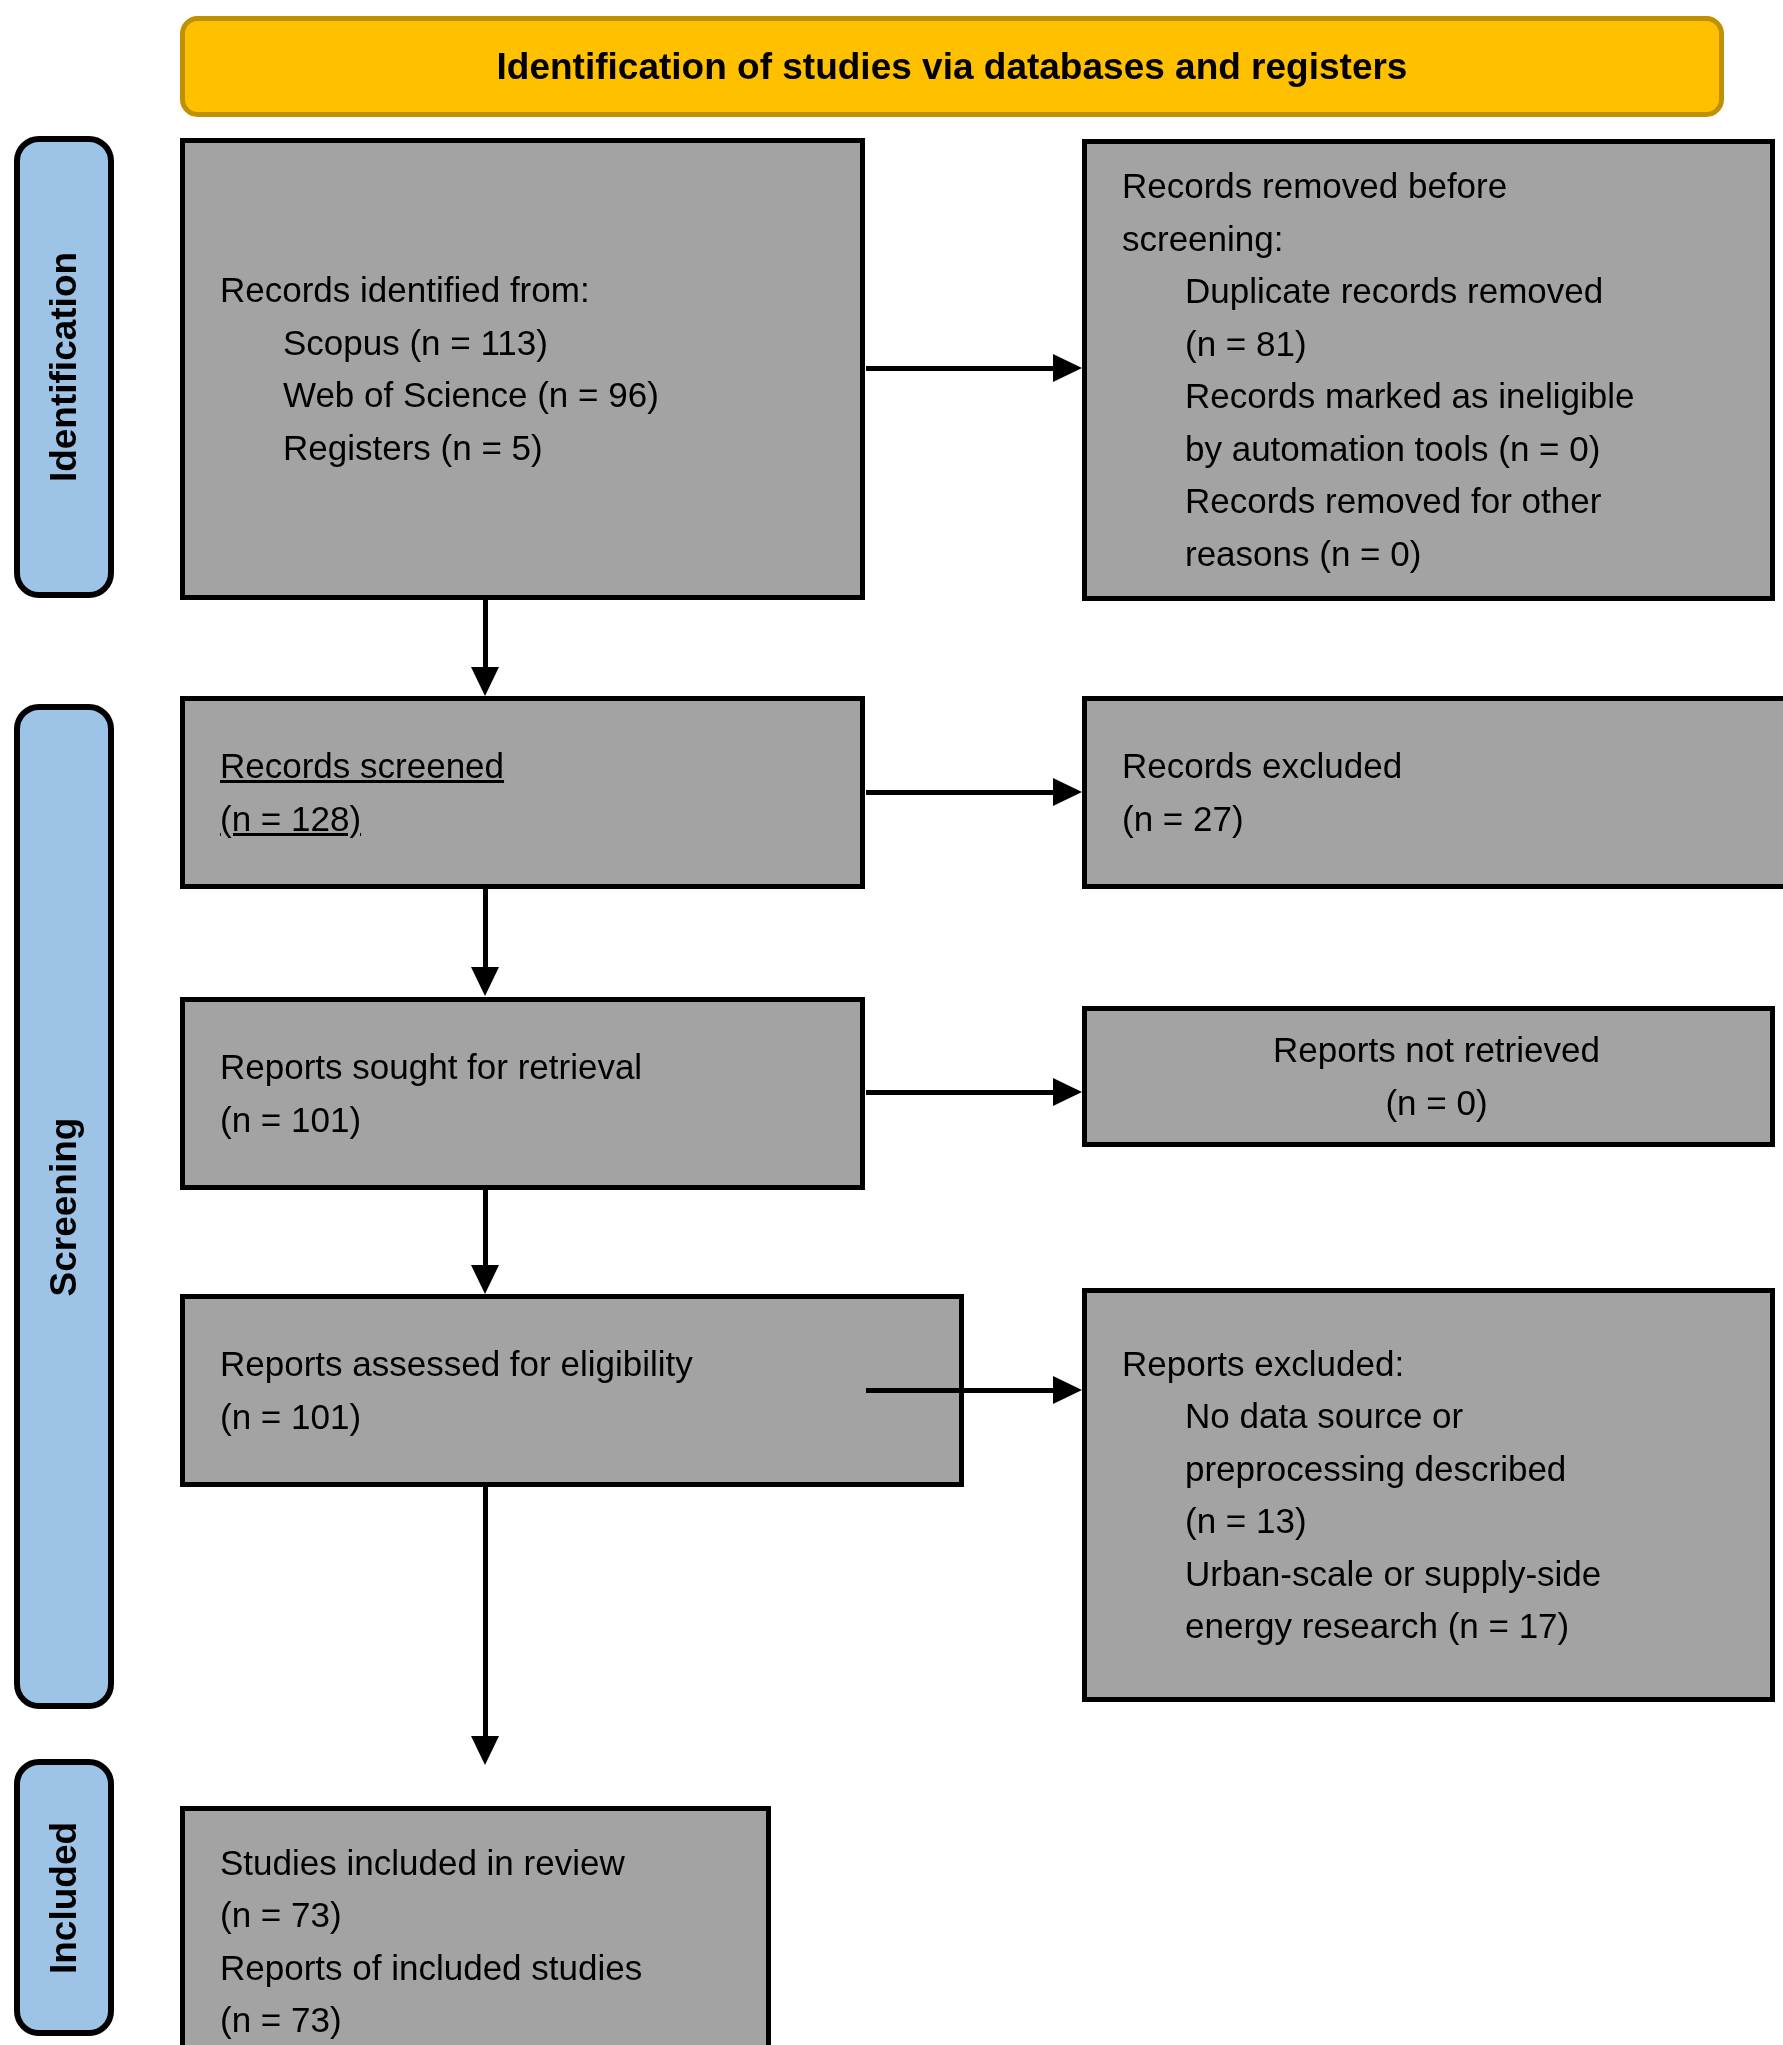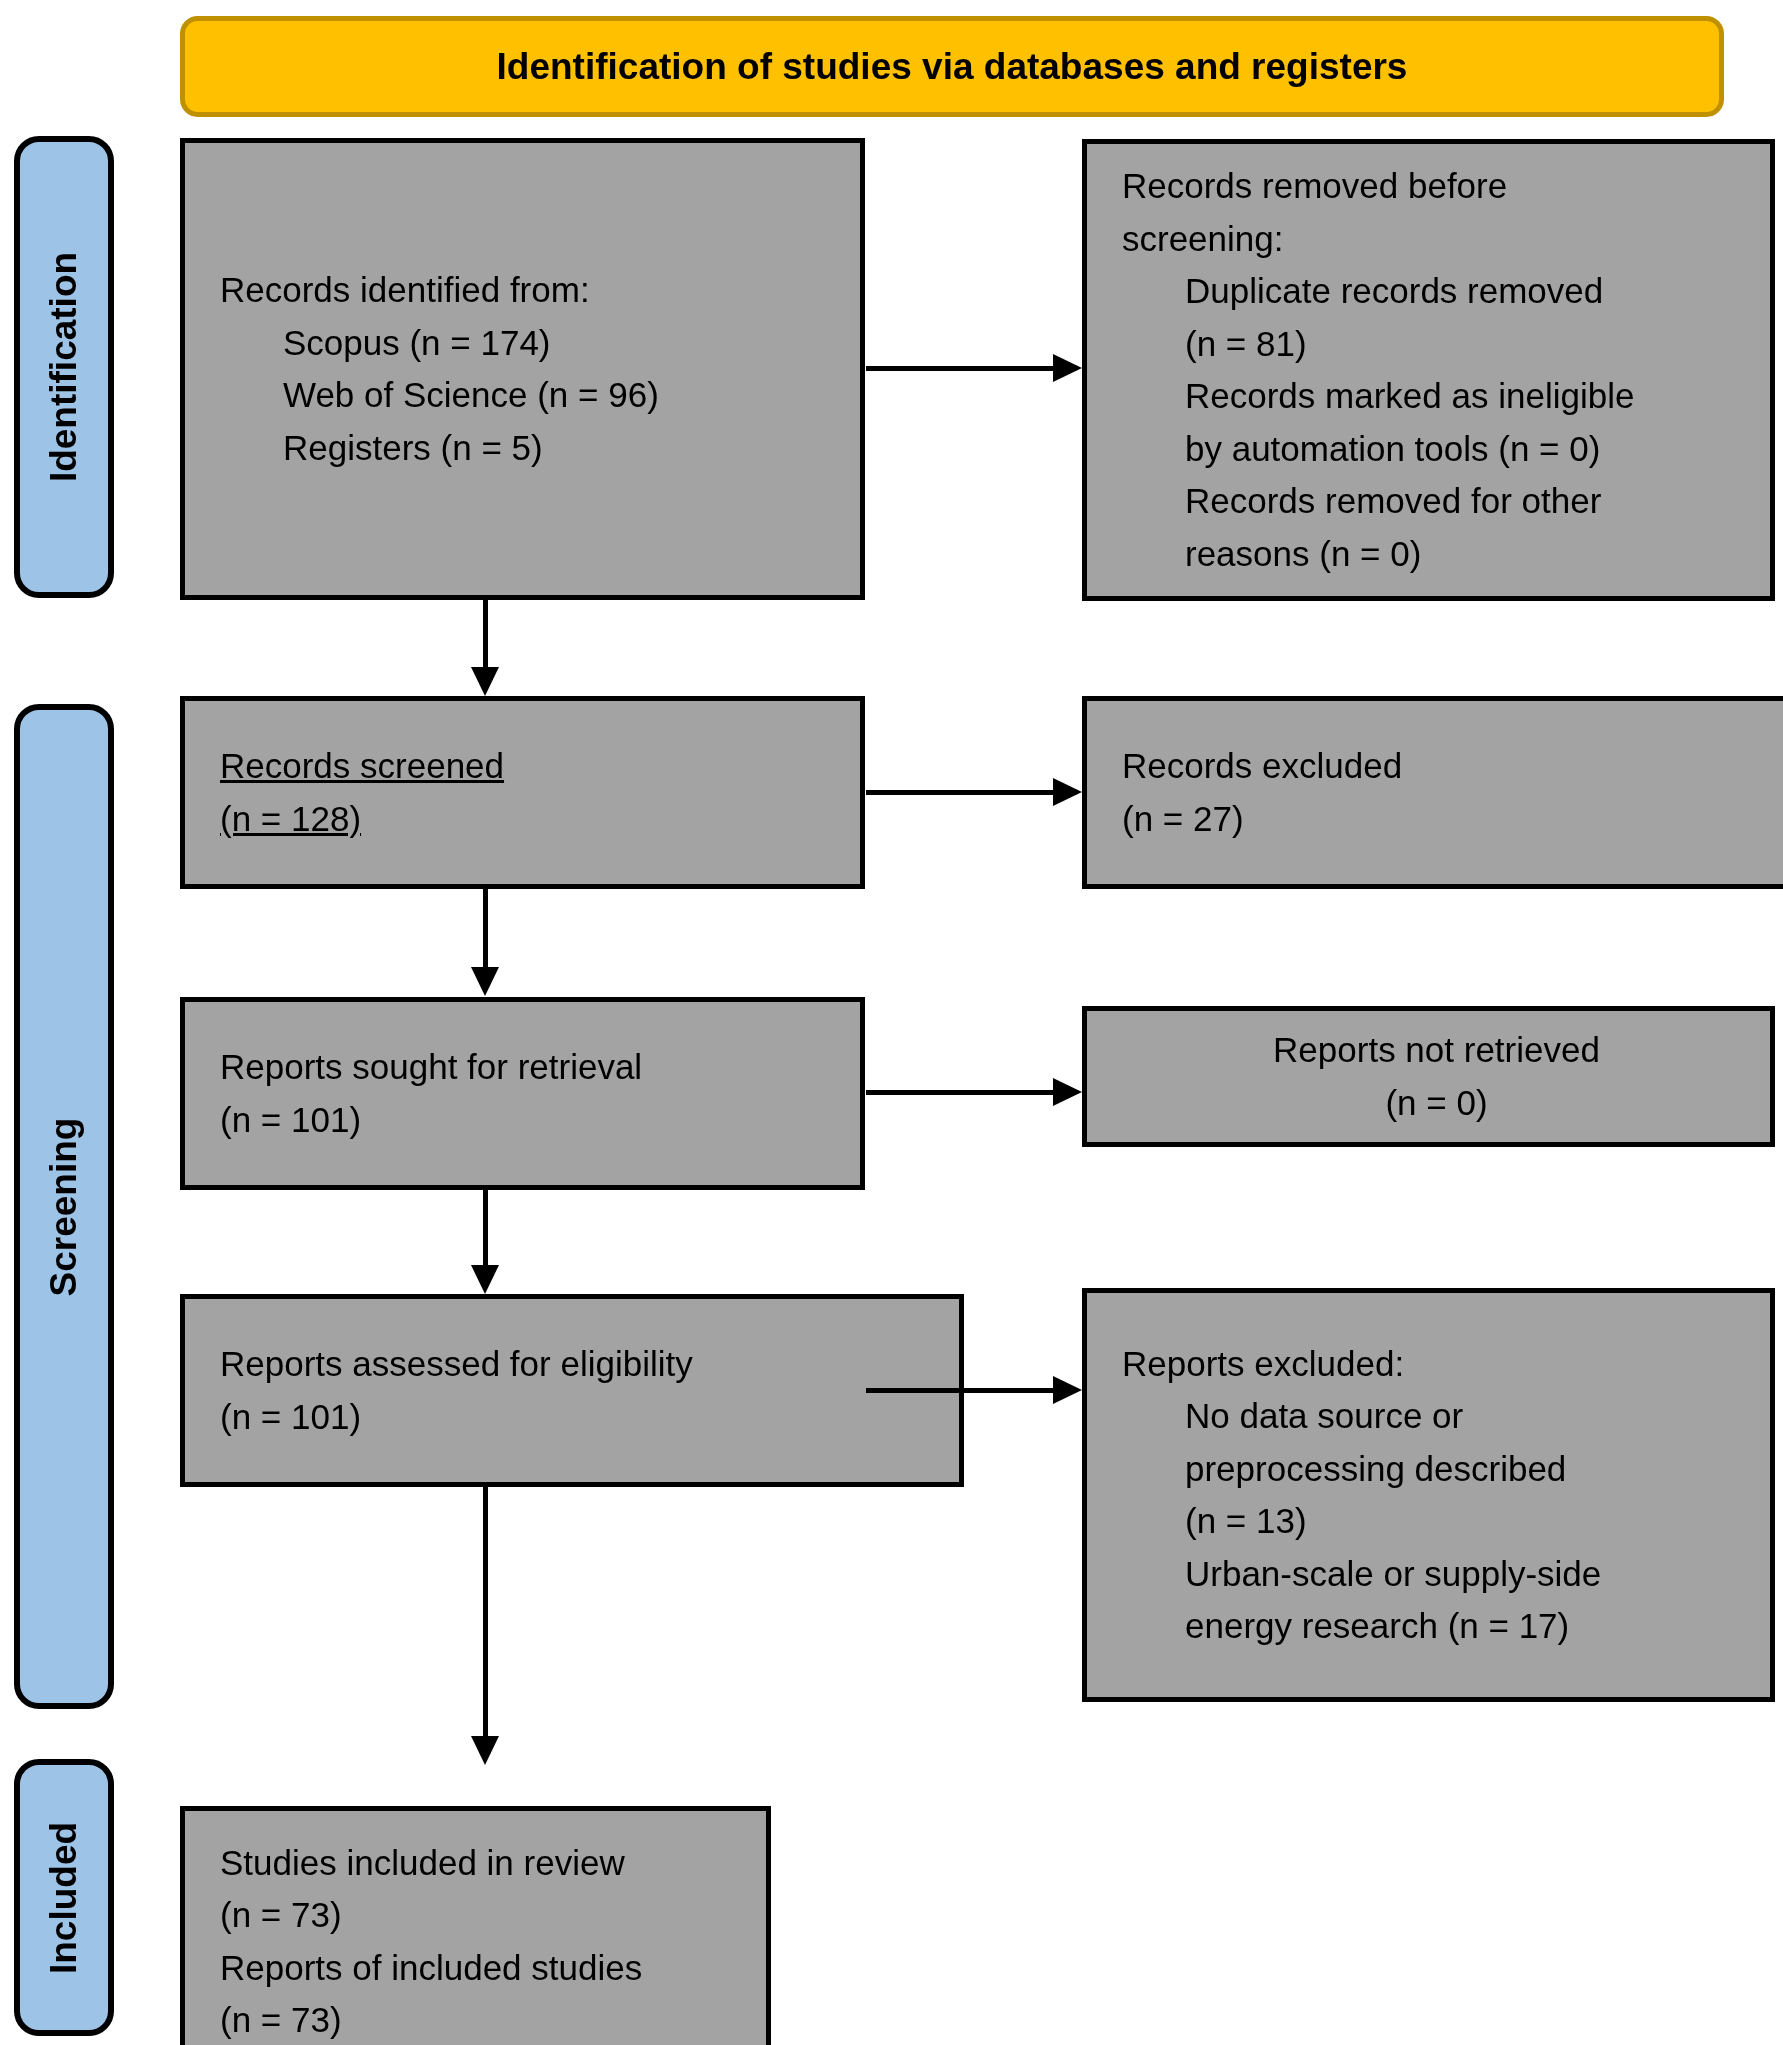--- a/index.html
+++ b/index.html
@@ -117,21 +117,21 @@
   </div>
   <div class="stage stage-screening">
     <span class="stage-label">Screening</span>
   </div>
   <div class="stage stage-included">
     <span class="stage-label">Included</span>
   </div>
 
   <div class="box box-records-identified">
     <div class="pre">Records identified from:</div>
-    <div class="item">Scopus (n = 174)</div>
+    <div class="item">Scopus (n = 113)</div>
     <div class="item">Web of Science (n = 96)</div>
     <div class="item">Registers (n = 5)</div>
   </div>
 
   <div class="box box-records-removed">
     <div class="pre">Records removed before
 screening:</div>
     <div class="item">Duplicate records removed
 (n = 81)</div>
     <div class="item">Records marked as ineligible

